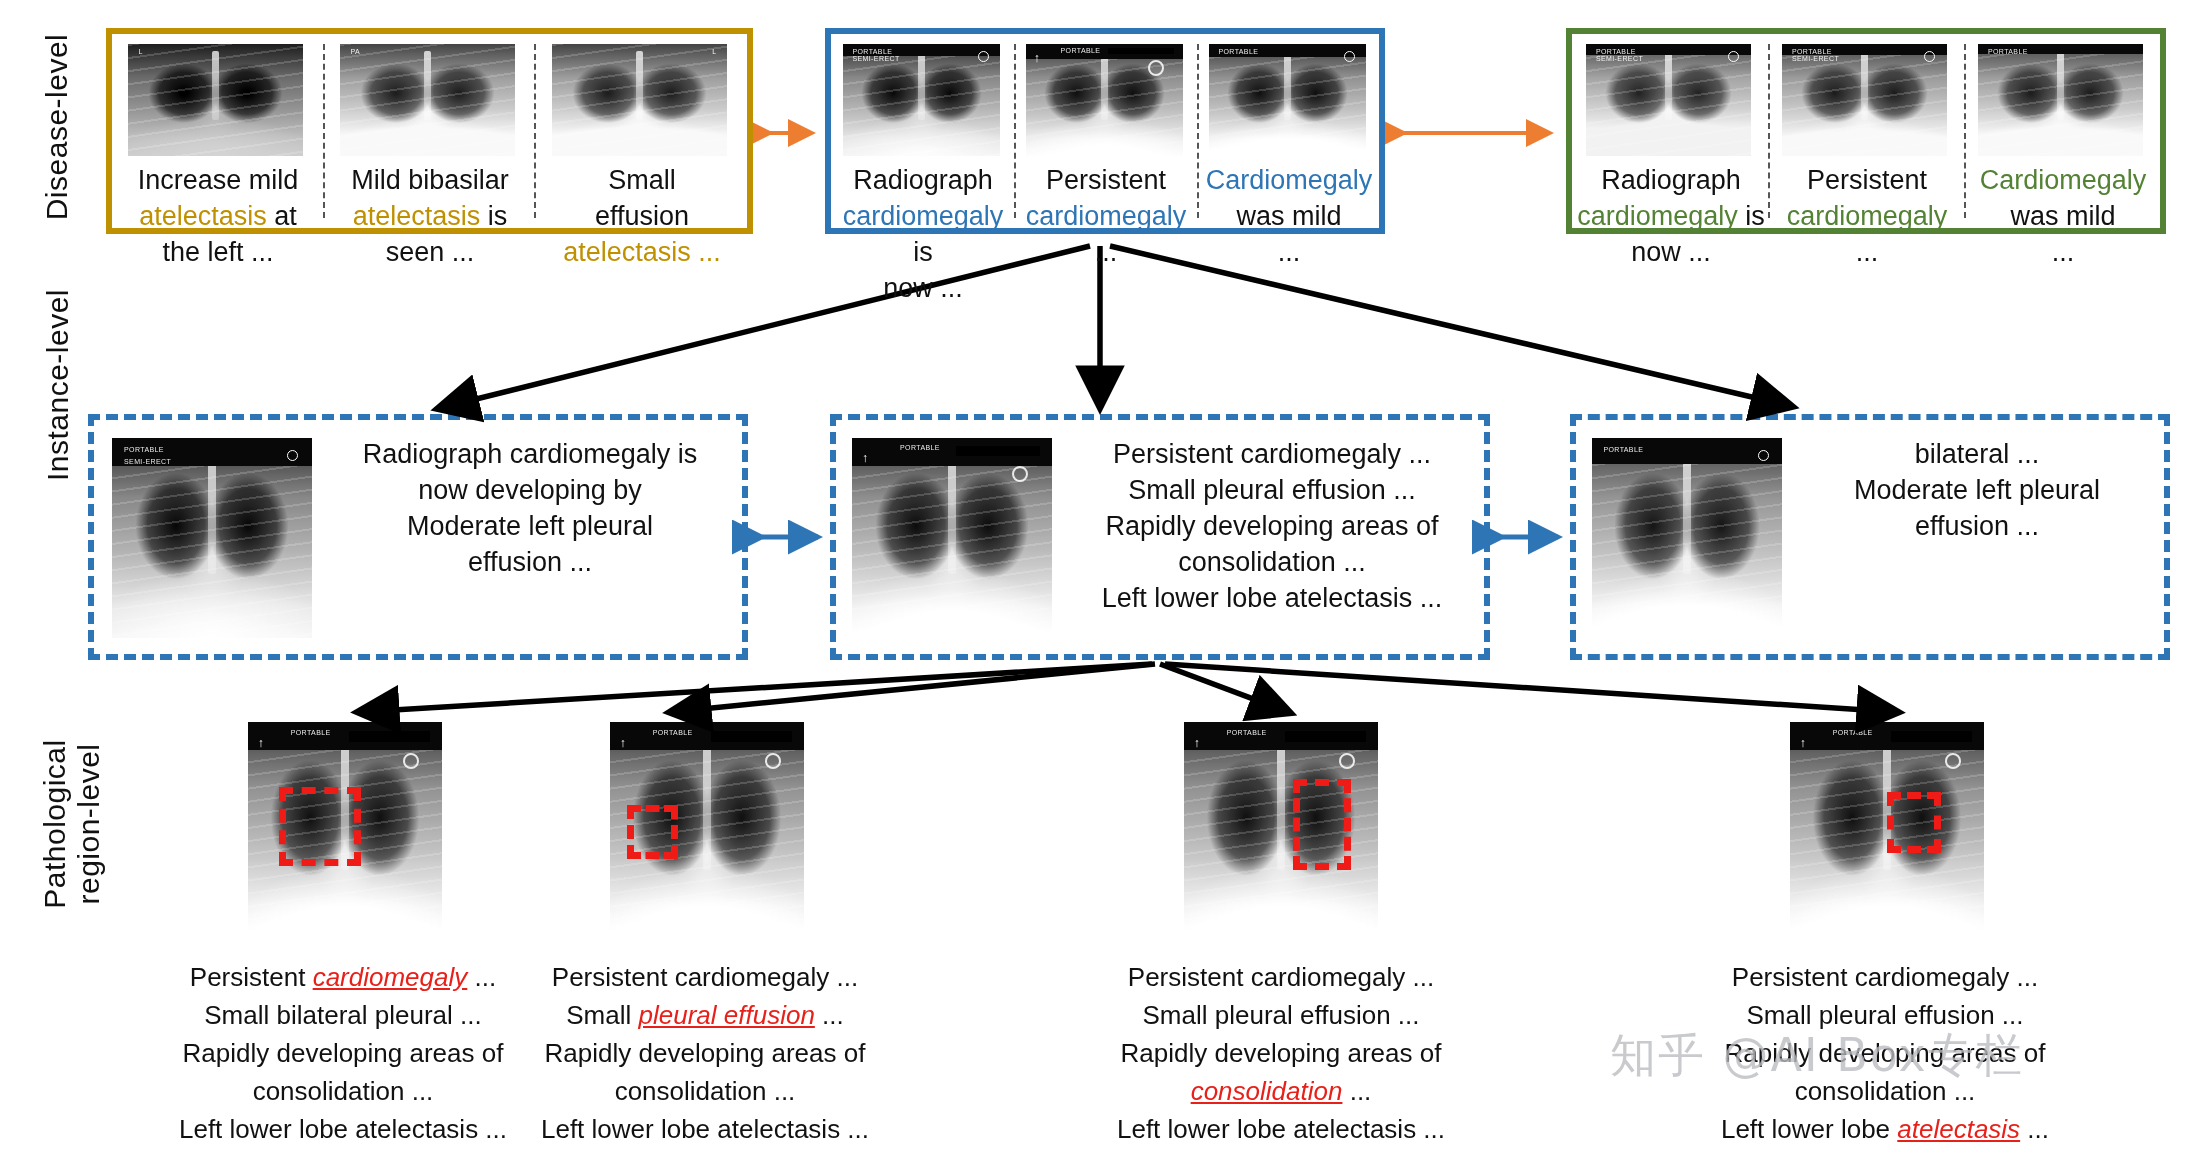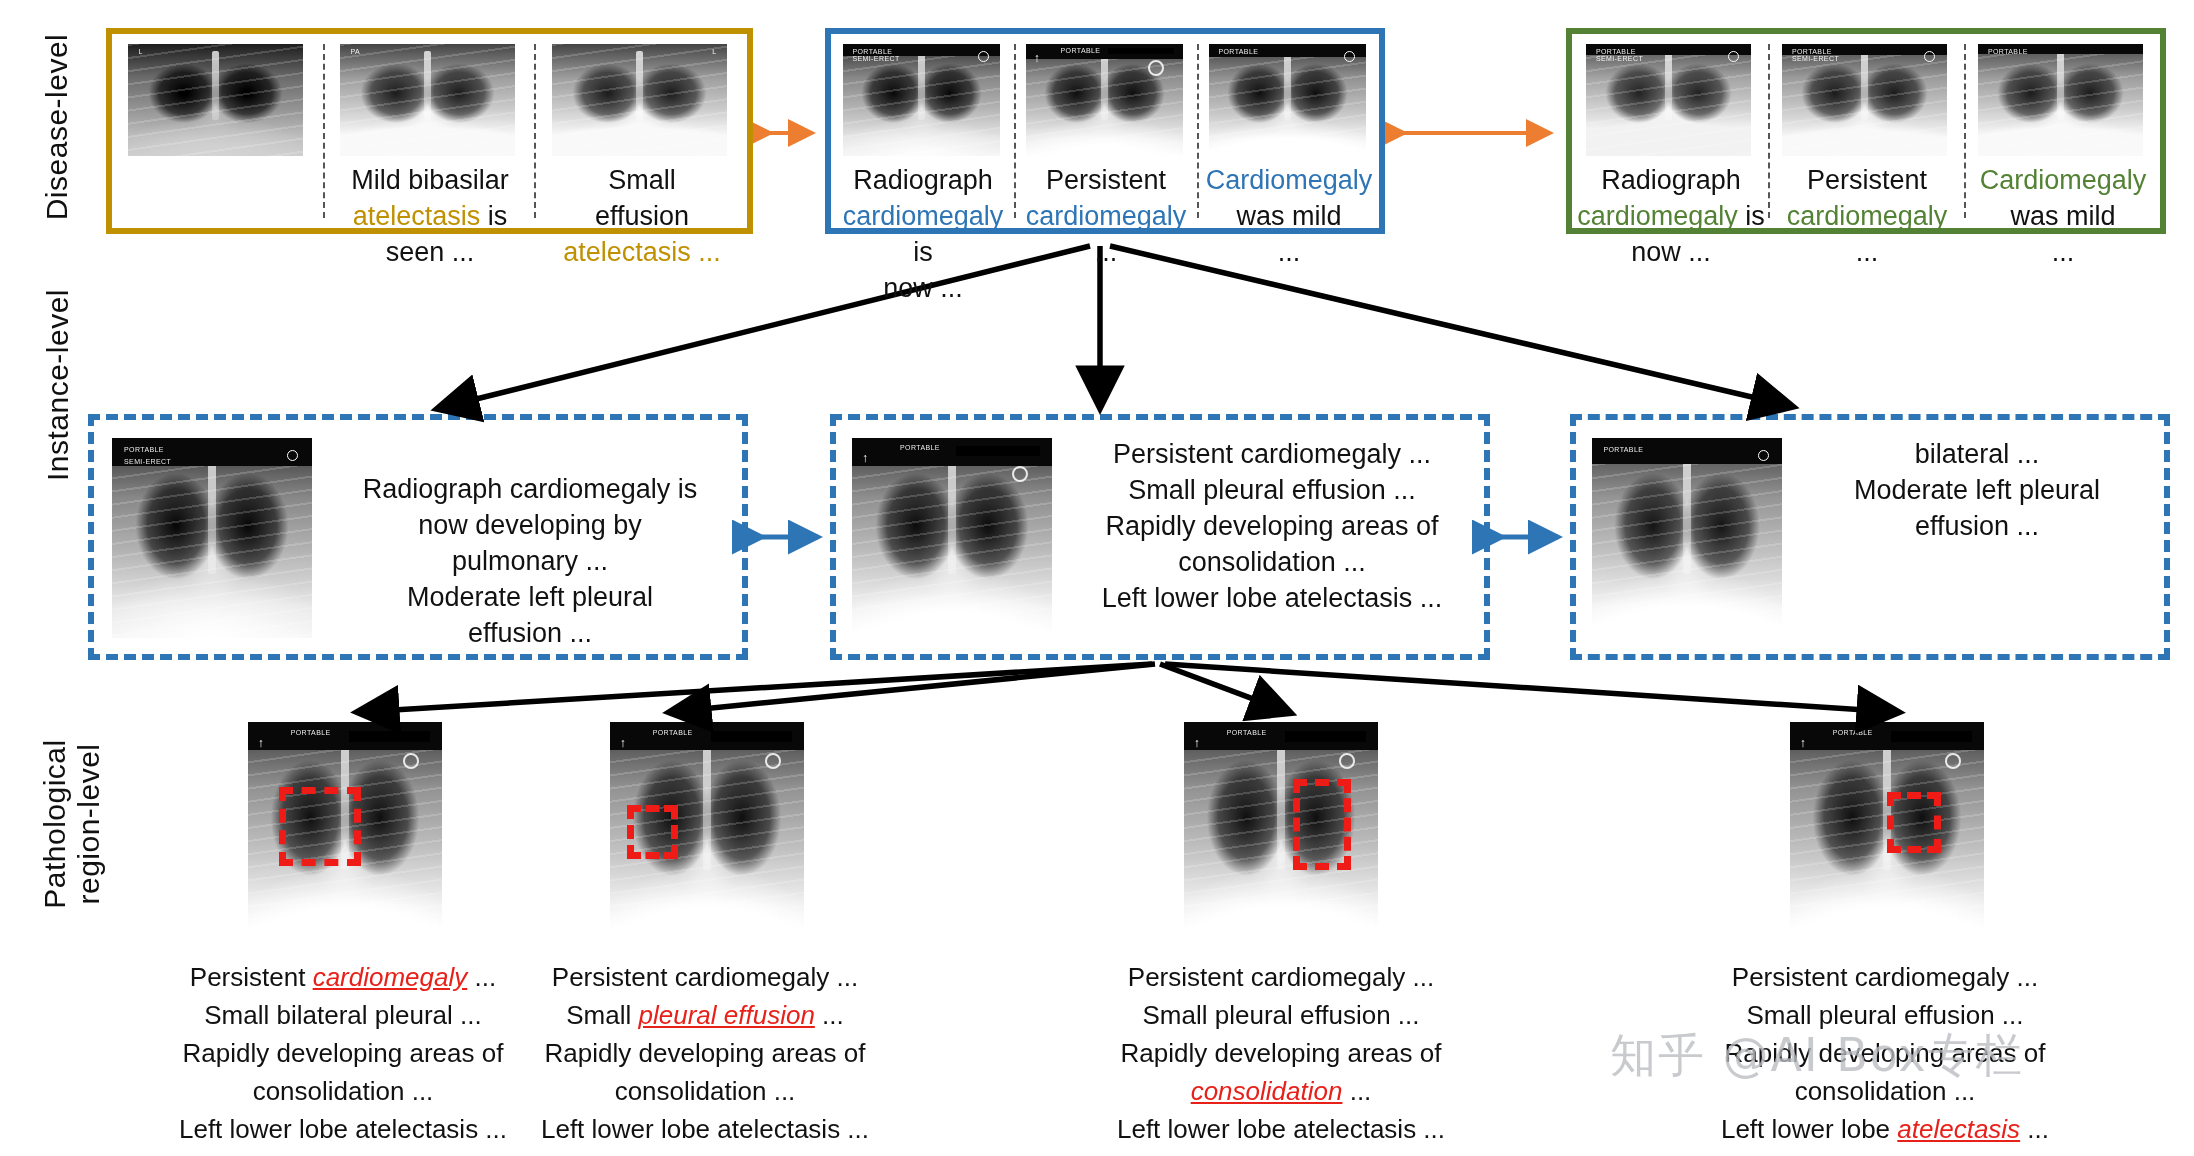--- a/index.html
+++ b/index.html
@@ -147,20 +147,25 @@
 <div class="solidbox" style="left:106px; top:28px; width:647px; height:206px; border:6px solid #bf9000; z-index:2;">
   <div class="col-divider" style="left:211px;"></div>
   <div class="col-divider" style="left:422px;"></div>
 
   <div class="xray" style="position:absolute;left:16px;top:10px;width:175px;height:112px;">
     <div class="film" style="filter:brightness(.78) contrast(1.2)"></div>
       <div class="ribs"></div>
       <div class="spine"></div>
     <div class="tag tl">L</div>
   </div>
+  <div class="celltext" style="left:6px; top:128px; width:200px;">
+    <div>Increase mild</div>
+    <div><span class="t-gold">atelectasis</span> at</div>
+    <div>the left ...</div>
+  </div>
 
   <div class="xray bright" style="position:absolute;left:228px;top:10px;width:175px;height:112px;">
     <div class="film"></div>
       <div class="ribs"></div>
       <div class="spine"></div>
     <div class="tag tl">PA</div>
   </div>
   <div class="celltext" style="left:218px; top:128px; width:200px;">
     <div>Mild bibasilar</div>
     <div><span class="t-gold">atelectasis</span> is</div>
@@ -281,24 +286,23 @@
 <div class="dashbox" style="left:88px; top:414px; width:660px; height:246px;">
   <div class="xray" style="position:absolute;left:18px;top:18px;width:200px;height:200px;">
     <div class="film" style="filter:brightness(.95) contrast(1.12)"></div>
       <div class="ribs"></div>
       <div class="spine"></div>
     <div class="topbar" style="height:14%"></div>
     <div class="tag tl">PORTABLE</div>
     <div class="tag tl2">SEMI-ERECT</div>
     <div class="circ"></div>
   </div>
-  <div class="instext" style="left:236px; top:16px; width:400px;margin-top:35px;">
+  <div class="instext" style="left:236px; top:16px; width:400px;">
     <div>Radiograph cardiomegaly is</div>
     <div>now developing by</div>
-    <div>pulmonary ...</div>
     <div>Moderate left pleural</div>
     <div>effusion ...</div>
   </div>
 </div>
 
 <div class="dashbox" style="left:830px; top:414px; width:660px; height:246px;">
   <div class="xray" style="position:absolute;left:16px;top:18px;width:200px;height:200px;">
     <div class="film" style="filter:brightness(1.0) contrast(1.08)"></div>
       <div class="ribs"></div>
       <div class="spine"></div>

